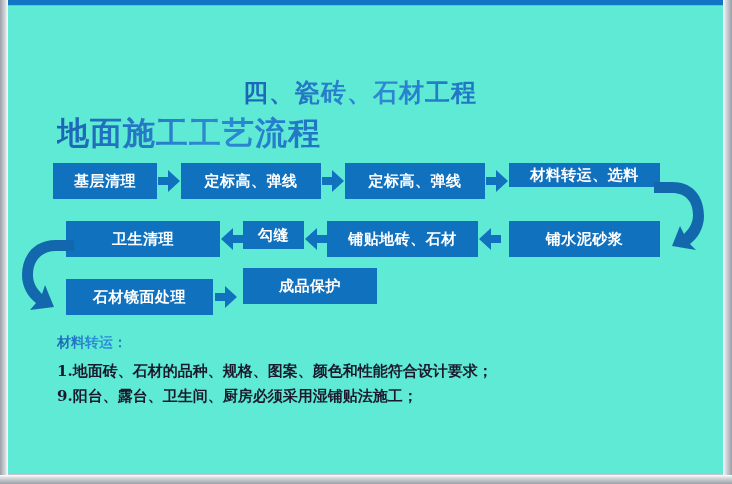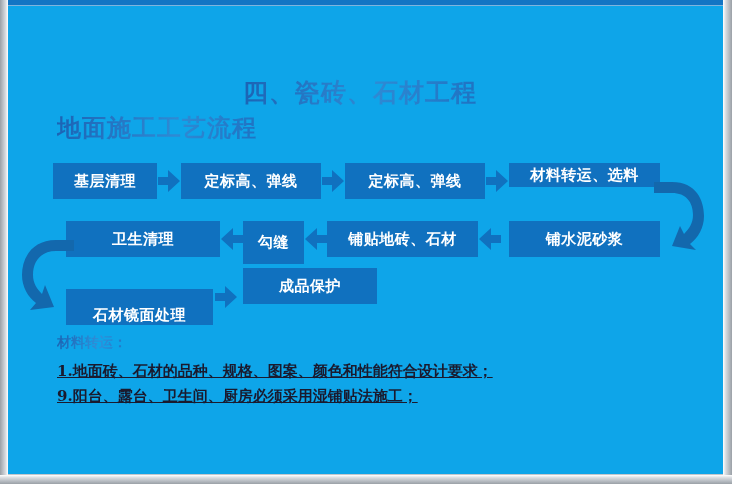--- a/index.html
+++ b/index.html
@@ -4,21 +4,21 @@
 <style>
   html,body{margin:0;padding:0;background:#ffffff;}
   body{
     width:732px;height:484px;overflow:hidden;
     font-family:"DejaVu Sans","Liberation Sans",sans-serif;
   }
 
   
   #slide{
     position:absolute;left:0;top:0;width:732px;height:484px;
-    background:#0ea5e9;
+    background:#5eead4;
     box-sizing:border-box;
   }
   
   #edge-left{position:absolute;left:0;top:0;width:8px;height:484px;
     background:linear-gradient(to right,#9aa0a6 0%,#b9bec4 35%,#d9dce0 70%,#ffffff 100%);}
   #edge-right{position:absolute;right:0;top:0;width:9px;height:484px;
     background:linear-gradient(to left,#9aa0a6 0%,#b9bec4 35%,#d9dce0 70%,#ffffff 100%);}
   #edge-bottom{position:absolute;left:0;bottom:0;width:732px;height:9px;
     background:linear-gradient(to top,#9aa0a6 0%,#b9bec4 35%,#d9dce0 70%,#ffffff 100%);}
   #edge-bottom-line{position:absolute;left:8px;bottom:9px;width:715px;height:1px;background:#c3c7cc;}
@@ -35,21 +35,21 @@
     font-size:25px;font-weight:700;letter-spacing:1px;
     color:#1f6fc0;
     background:linear-gradient(100deg,#1b63b4 0%,#2f8ad4 55%,#1e72c2 100%);
     -webkit-background-clip:text;background-clip:text;
     -webkit-text-fill-color:transparent;
     white-space:nowrap;
   }
   .title-sub{
     position:absolute;left:57px;top:112px;
     font-family:"DejaVu Serif","Liberation Serif",serif;
-    font-size:24px;font-weight:700;letter-spacing:1px;
+    font-size:32px;font-weight:700;letter-spacing:1px;
     color:#1f6fc0;
     background:linear-gradient(100deg,#1b63b4 0%,#2f8ad4 60%,#1e72c2 100%);
     -webkit-background-clip:text;background-clip:text;
     -webkit-text-fill-color:transparent;
     white-space:nowrap;
   }
 
   
   .node{
     position:absolute;
@@ -76,21 +76,20 @@
     -webkit-background-clip:text;background-clip:text;
     -webkit-text-fill-color:transparent;
     white-space:nowrap;
   }
   .notes-line{
     position:absolute;left:57px;
     font-family:"DejaVu Serif","Liberation Serif",serif;
     font-size:15px;font-weight:700;
     color:#1a1a2e;
     white-space:nowrap;
-    text-decoration:underline;
   }
   #note-1{top:362px;}
   #note-2{top:387px;}
 </style>
 </head>
 <body>
 
 <div id="slide">
 
   <div id="edge-left"></div>
@@ -115,30 +114,30 @@
         </div>
         <div class="node" style="left: 345px; top: 163px; width: 140px; height: 36px; background: rgb(16, 113, 191);">
           <span>定标高、弹线</span>
         </div>
         <div class="node" style="left: 509px; top: 163px; width: 151px; height: 24px; background: rgb(16, 113, 191);">
           <span>材料转运、选料</span>
         </div>
         <div class="node" style="left: 66px; top: 221px; width: 154px; height: 36px; background: rgb(16, 113, 191);">
           <span>卫生清理</span>
         </div>
-        <div class="node" style="left: 243px; top: 221px; width: 61px; height: 43px; background: rgb(16, 113, 191);">
+        <div class="node" style="left: 243px; top: 221px; width: 61px; height: 28px; background: rgb(16, 113, 191);">
           <span>勾缝</span>
         </div>
         <div class="node" style="left: 327px; top: 221px; width: 151px; height: 36px; background: rgb(16, 113, 191);">
           <span>铺贴地砖、石材</span>
         </div>
         <div class="node" style="left: 509px; top: 221px; width: 151px; height: 36px; background: rgb(16, 113, 191);">
           <span>铺水泥砂浆</span>
         </div>
-        <div class="node" style="left: 66px; top: 289px; width: 147px; height: 36px; background: rgb(16, 113, 191); align-items: flex-end;">
+        <div class="node" style="left: 66px; top: 279px; width: 147px; height: 36px; background: rgb(16, 113, 191);">
           <span>石材镜面处理</span>
         </div>
         <div class="node" style="left: 243px; top: 268px; width: 134px; height: 36px; background: rgb(16, 113, 191);">
           <span>成品保护</span>
         </div>
         <div class="arrow" style="left: 158px; top: 170px;">
           <svg width="22" height="22" viewBox="0 0 22 22">
             <path d="M0 7 L10 7 L10 0 L22 11 L10 22 L10 15 L0 15 Z" fill="#1071bf"></path>
           </svg>
         </div>

